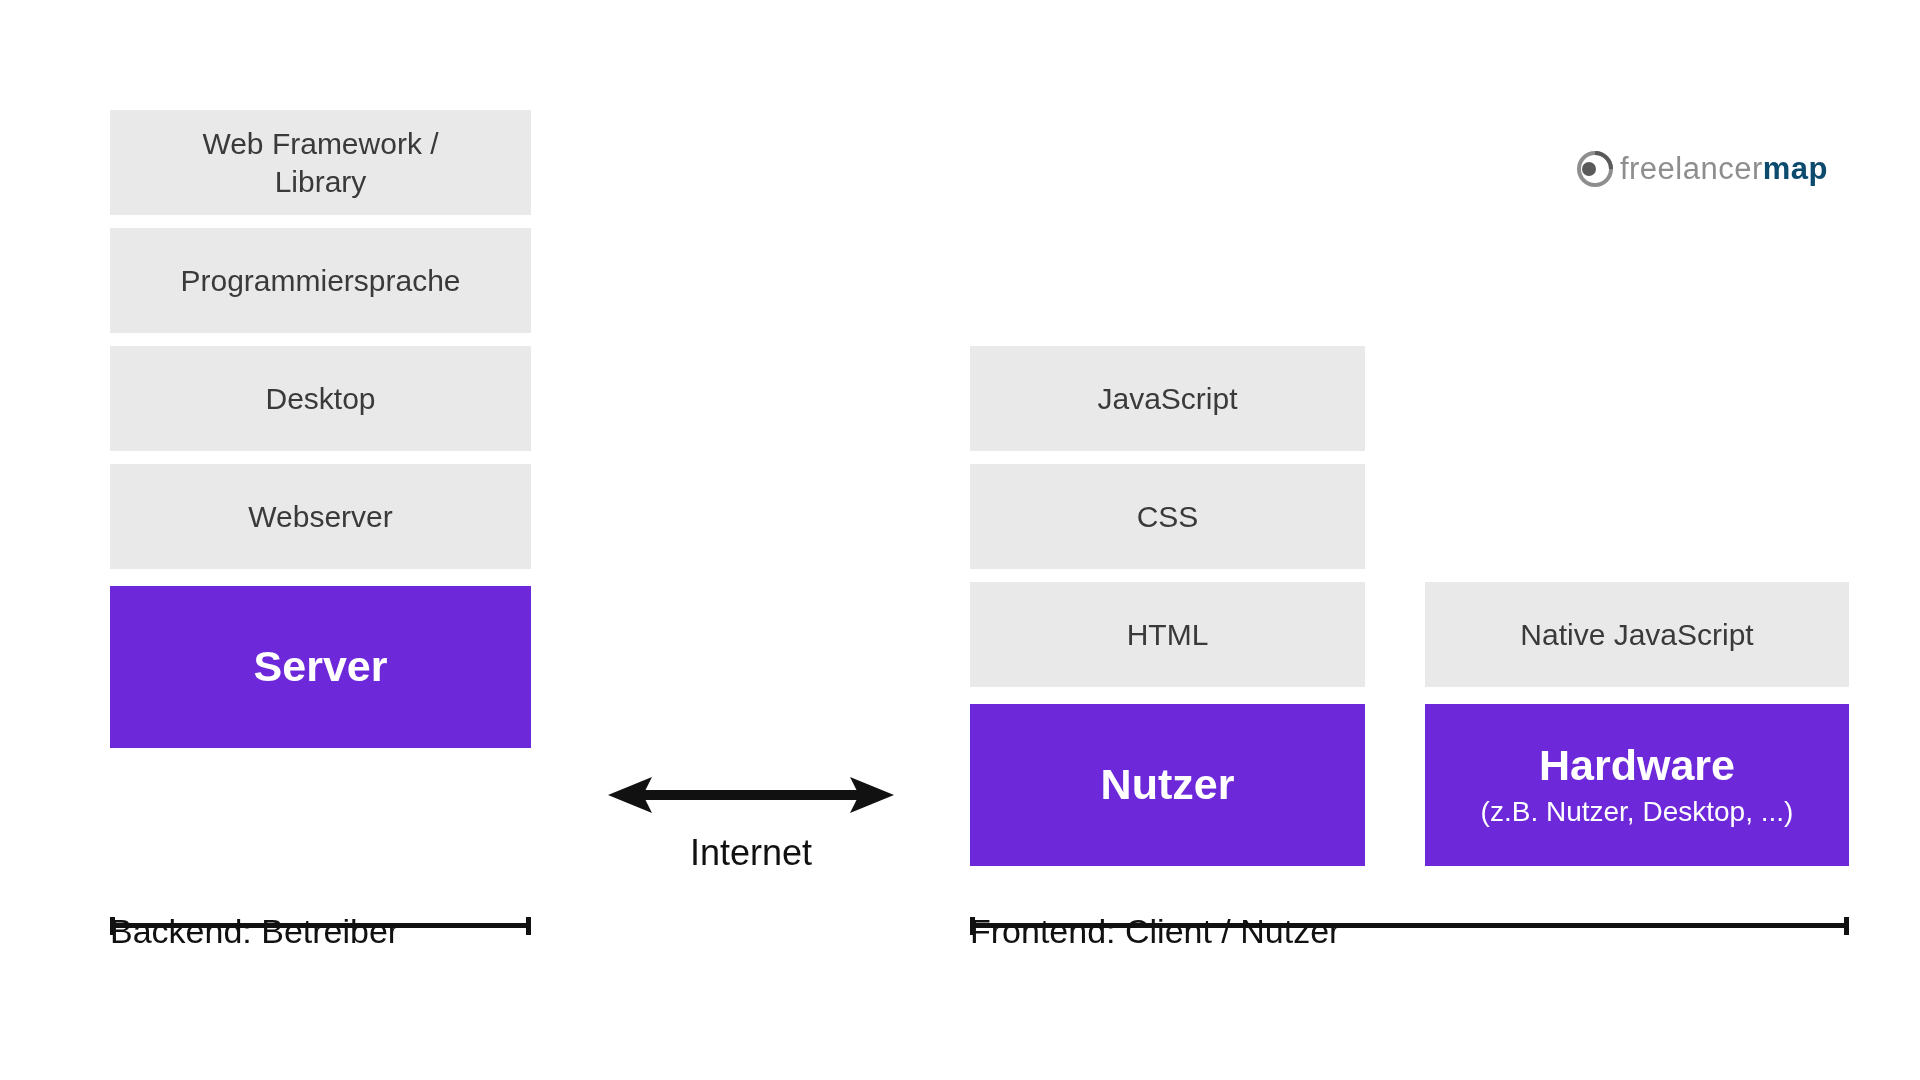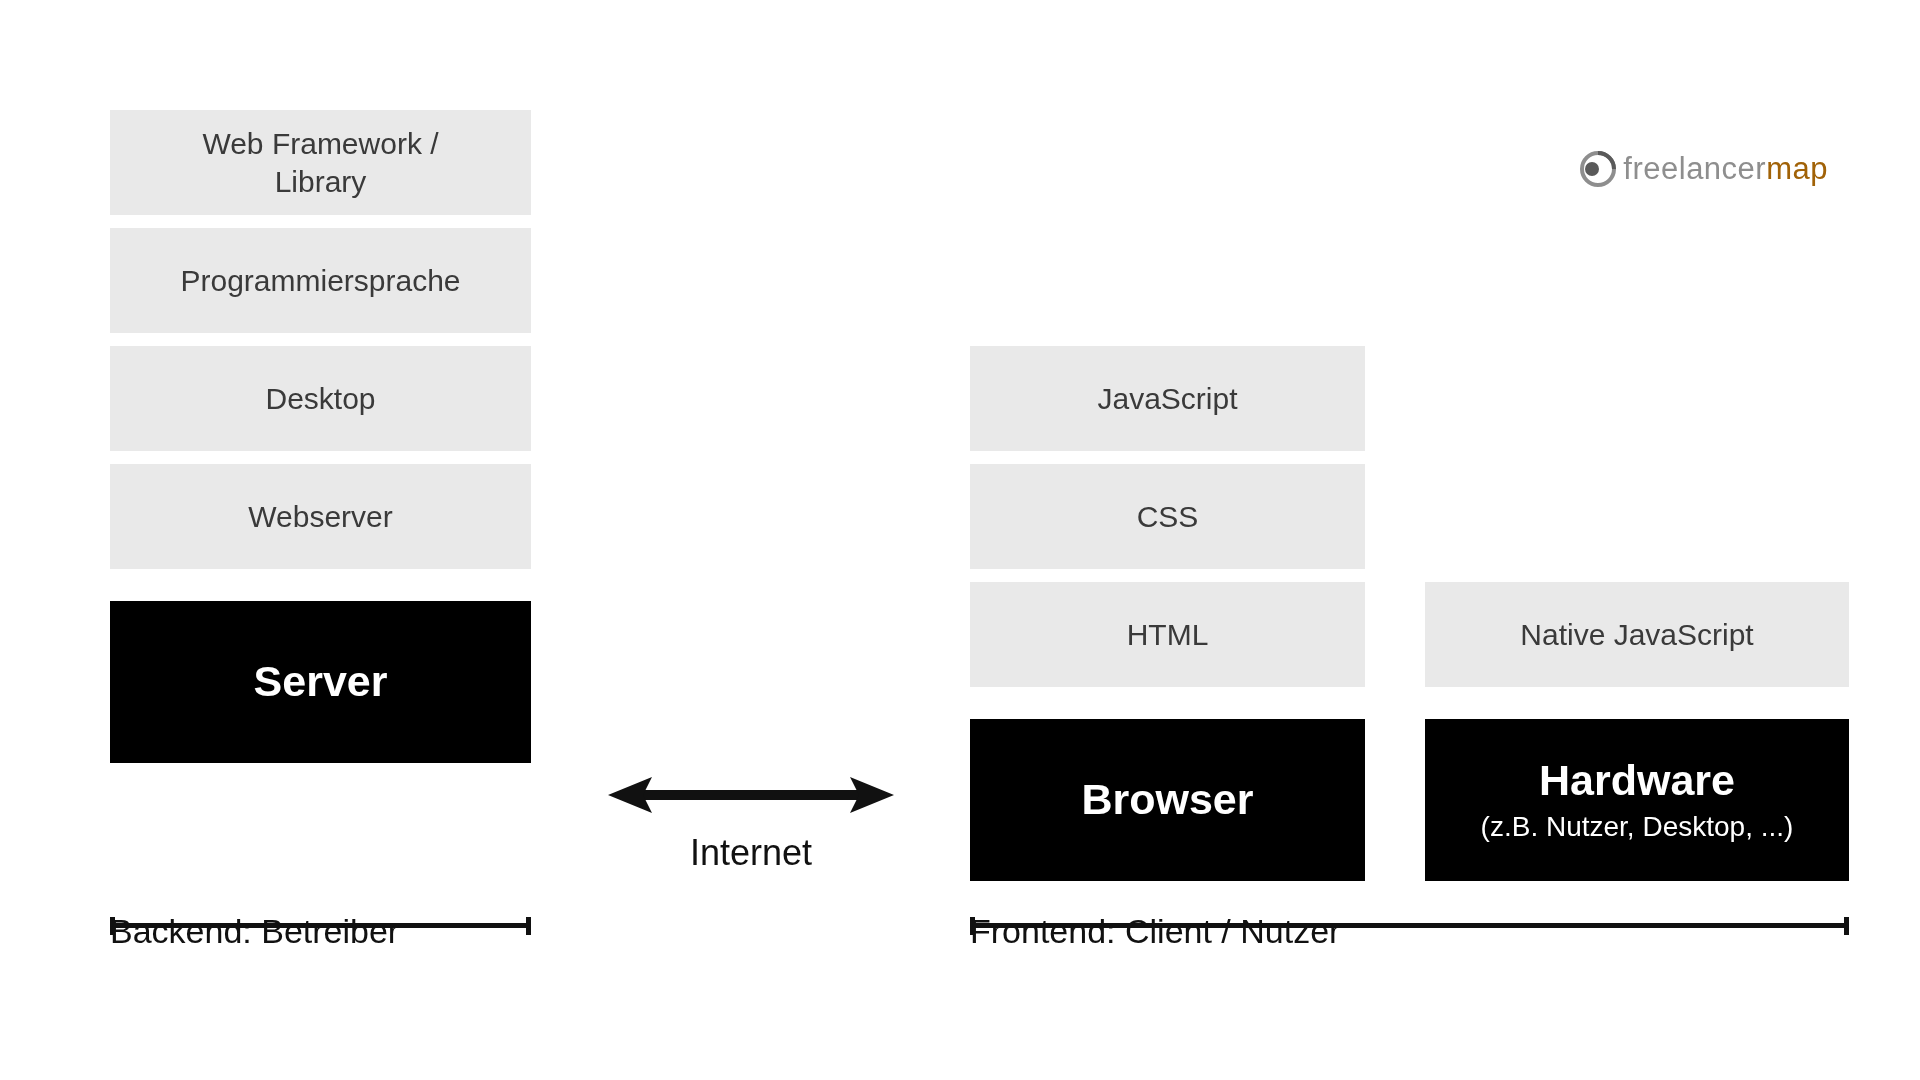--- a/index.html
+++ b/index.html
@@ -17,21 +17,21 @@
   
   .logo {
     position: absolute;
     top: 148px;
     right: 92px;
     display: flex;
     align-items: center;
     gap: 4px;
   }
   .logo-text { font-size: 31px; color: #8e8e8e; letter-spacing: 0.5px; }
-  .logo-text .bold { font-weight: normal; color: #a16207; }
+  .logo-text .bold { font-weight: bold; color: #0c4a6e; }
 
   
   .col {
     position: absolute;
     display: flex;
     flex-direction: column;
     gap: 13px;
   }
   .col-backend  { left: 110px;  top: 110px; width: 421px; }
   .col-browser  { left: 970px;  top: 346px; width: 395px; }
@@ -45,22 +45,22 @@
     display: flex;
     align-items: center;
     justify-content: center;
     text-align: center;
     white-space: pre-line;
     line-height: 1.25;
   }
 
   .teal-box {
     height: 162px;
-    margin-top: 19px; 
-    background: #000000;
+    margin-top: 4px; 
+    background: #6d28d9;
     color: #ffffff;
     display: flex;
     flex-direction: column;
     align-items: center;
     justify-content: center;
     text-align: center;
   }
   .teal-title { font-size: 43px; font-weight: bold; line-height: 1.1; }
   .teal-sub   { font-size: 28px; font-weight: normal; margin-top: 6px; }
 
@@ -144,21 +144,21 @@
       <polygon points="288,23 244,5 253,23 244,41" fill="#111111"></polygon>
     </svg>
   </div>
   <div class="internet-label">Internet</div>
 
   <div class="col col-browser">
     <div class="gray-box">JavaScript</div>
     <div class="gray-box">CSS</div>
     <div class="gray-box">HTML</div>
     <div class="teal-box">
-      <div class="teal-title">Browser</div>
+      <div class="teal-title">Nutzer</div>
     </div>
   </div>
 
   <div class="col col-hardware">
     <div class="gray-box">Native JavaScript</div>
     <div class="teal-box">
       <div class="teal-title">Hardware</div>
       <div class="teal-sub">(z.B. Nutzer, Desktop, ...)</div>
     </div>
   </div>

